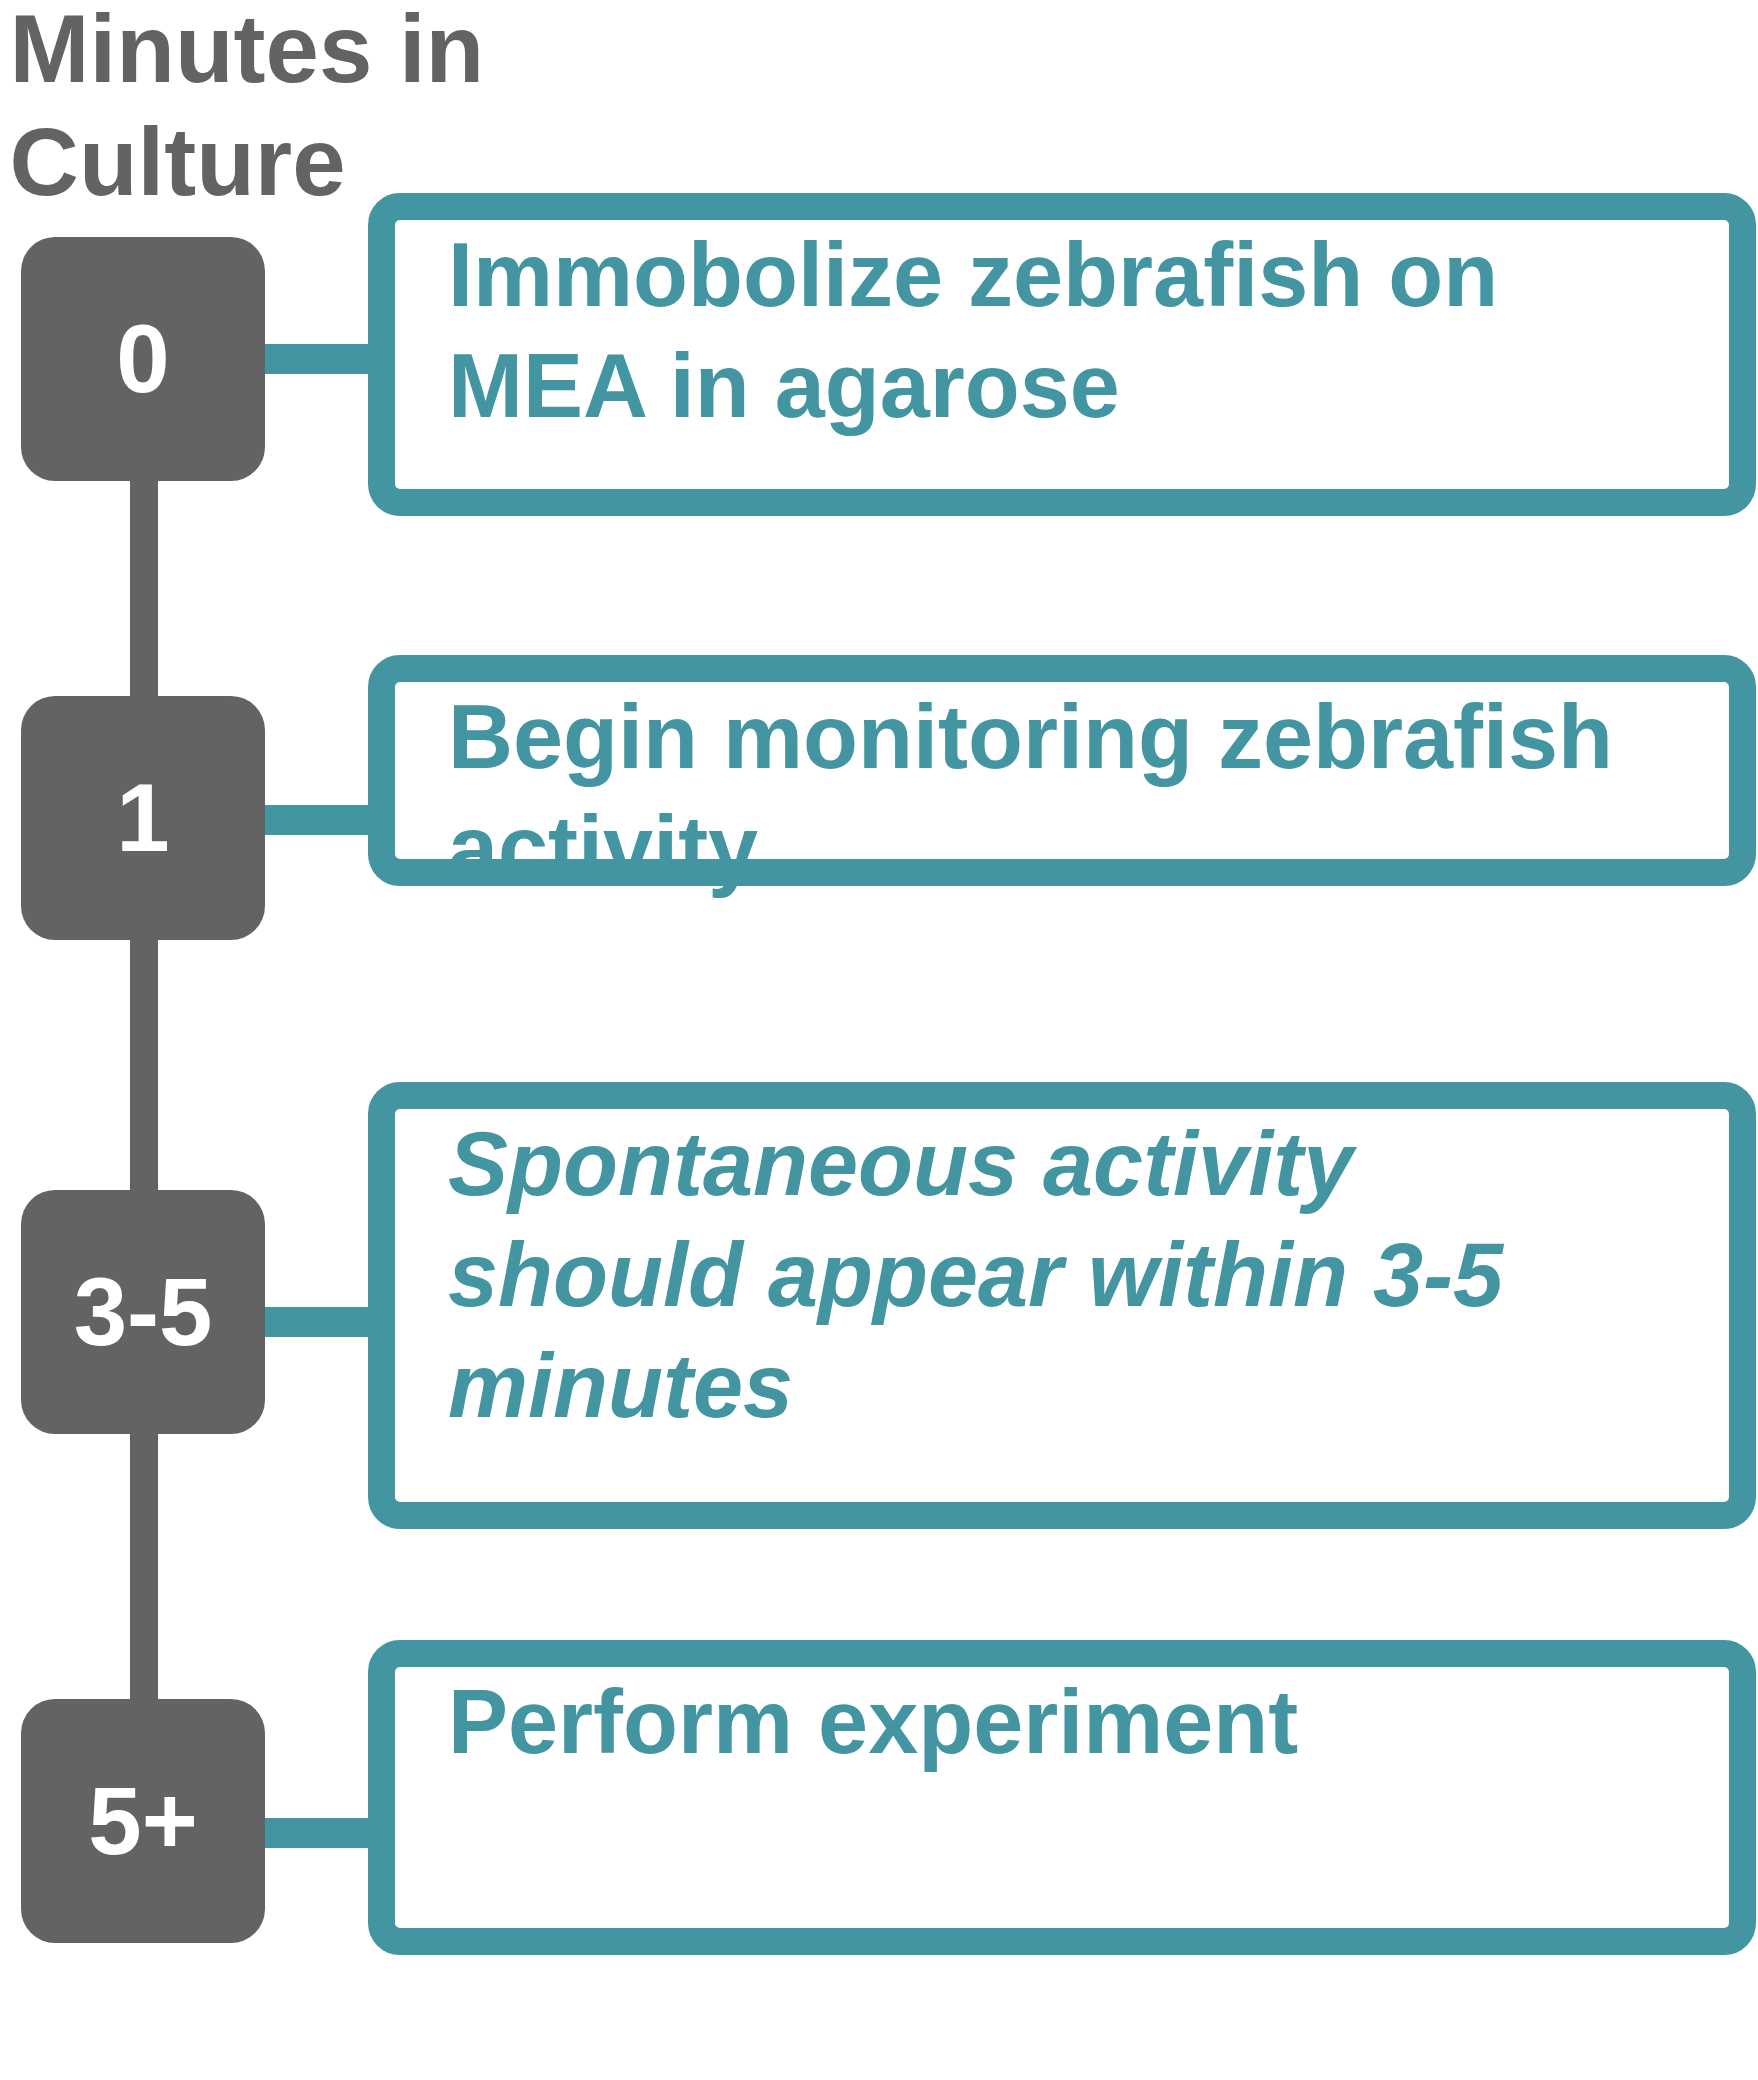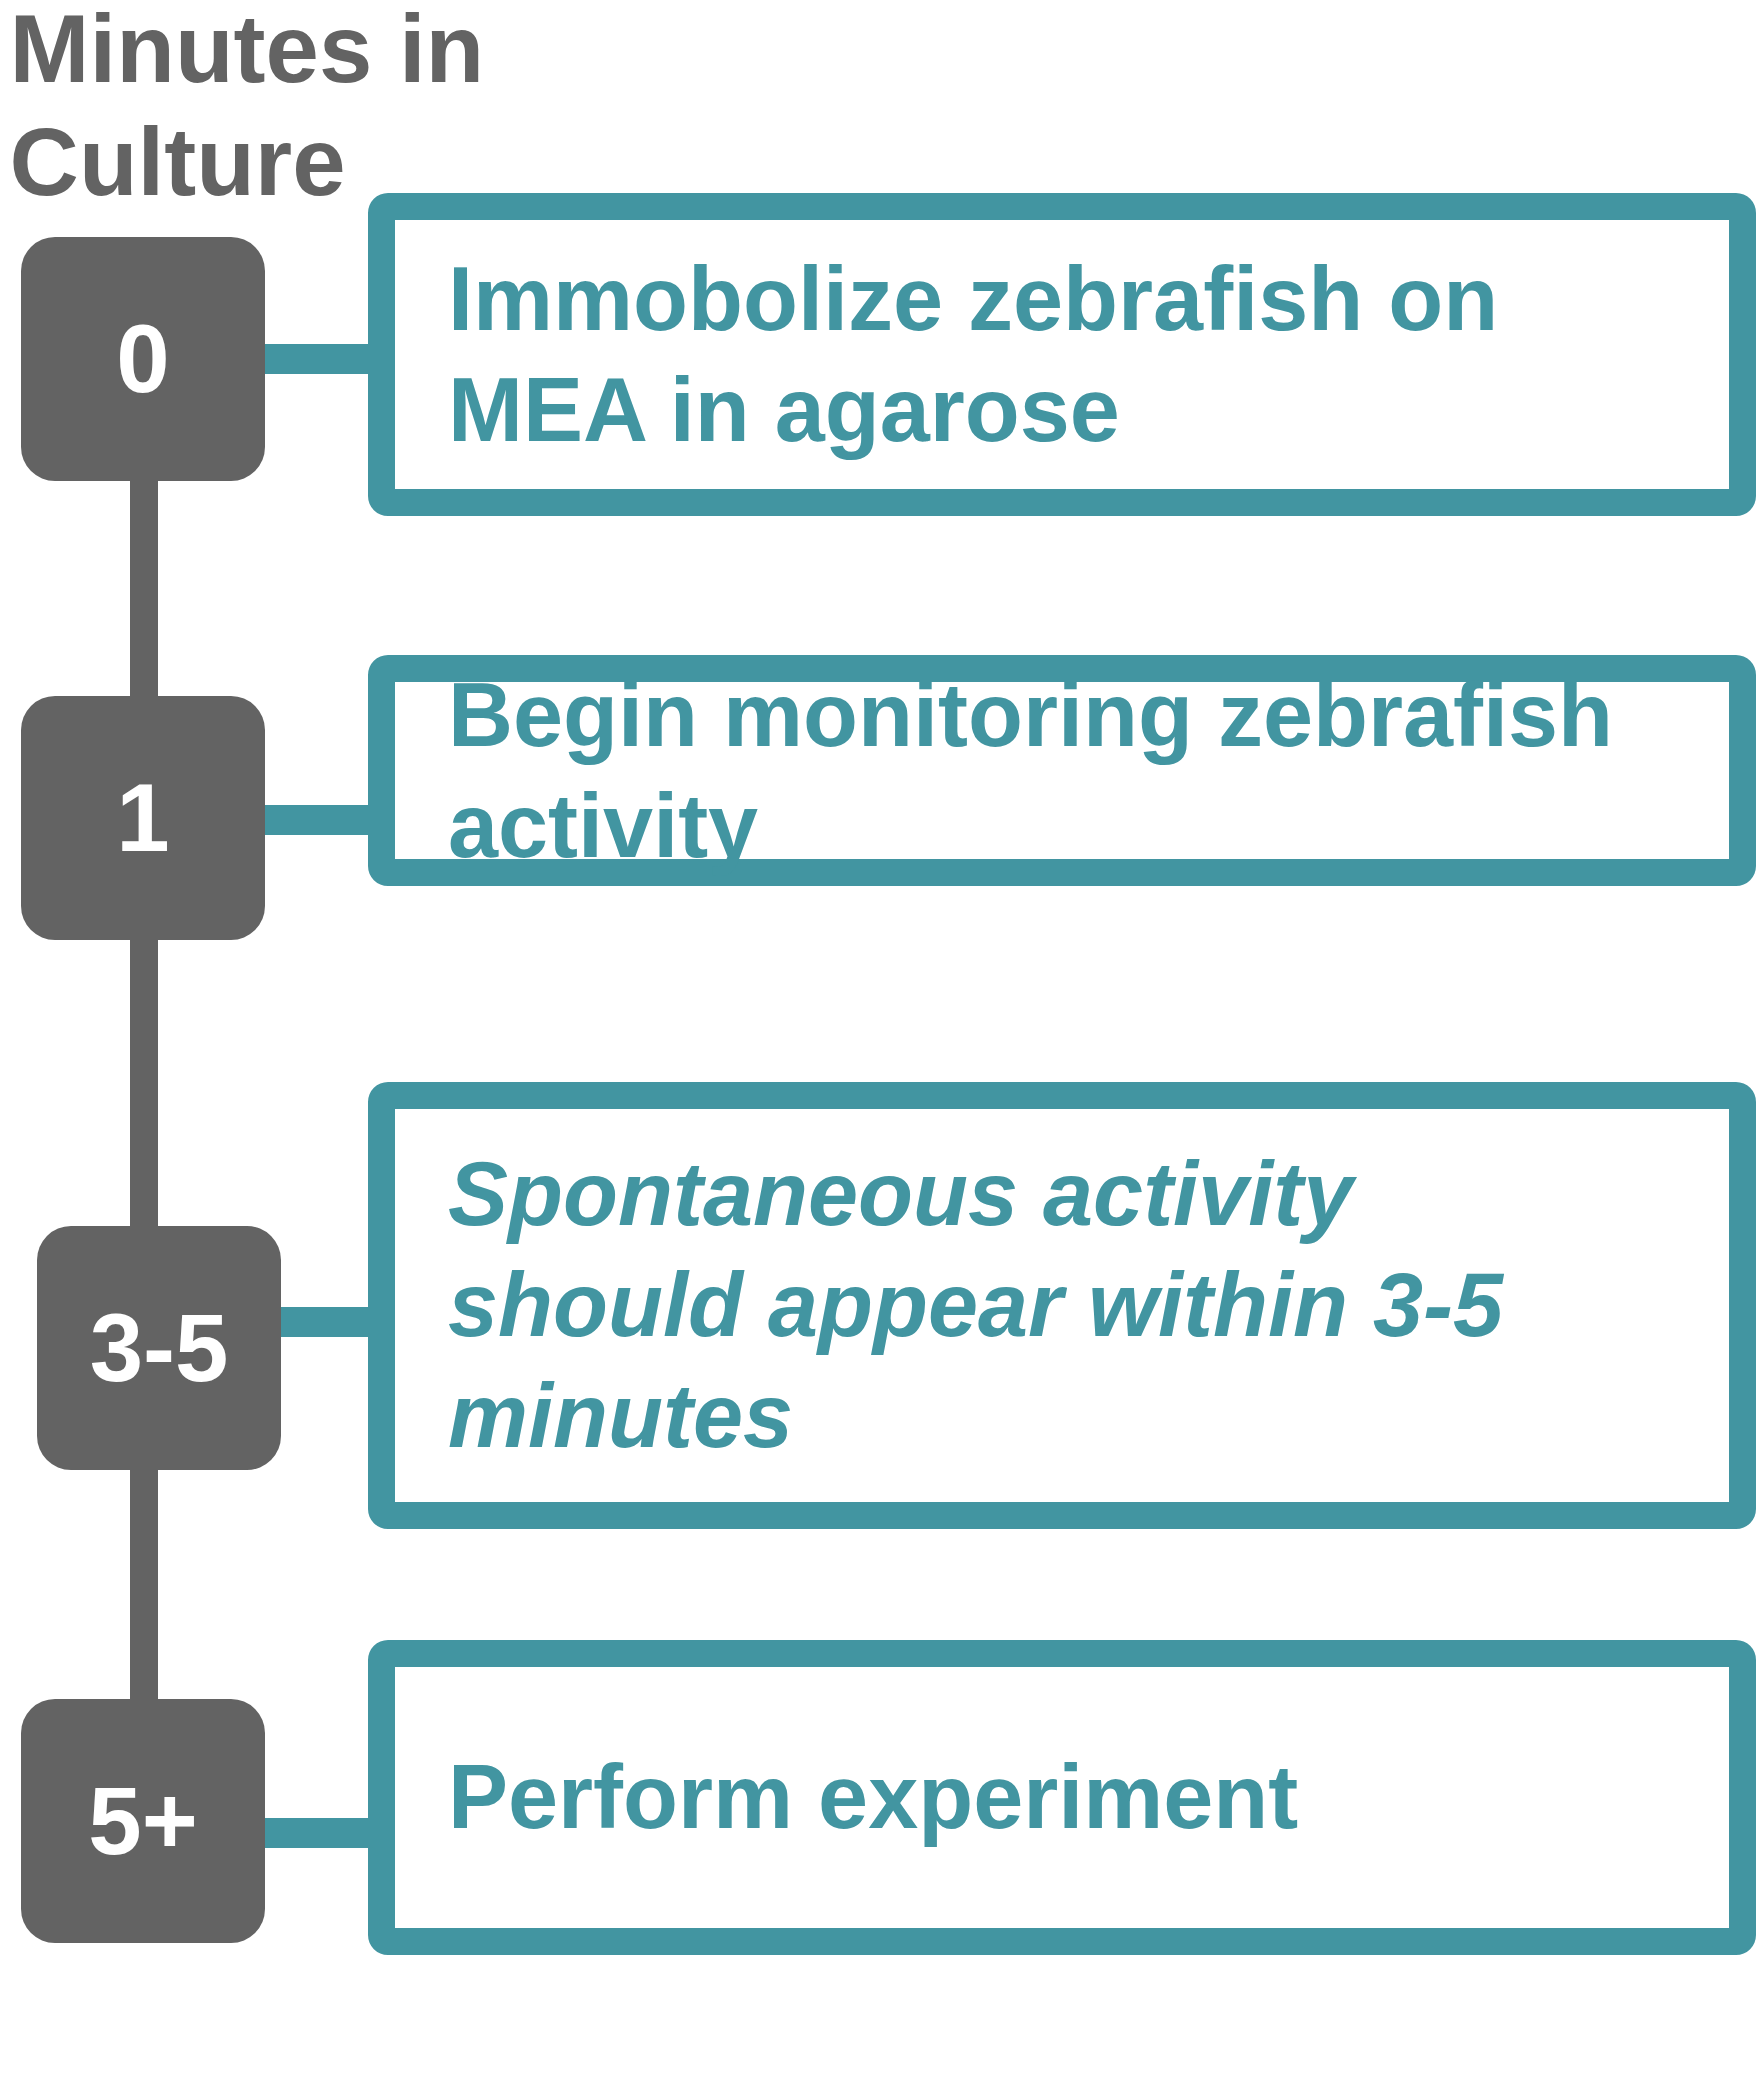--- a/index.html
+++ b/index.html
@@ -64,35 +64,34 @@
     display:flex;
     align-items:center;
     justify-content:center;
     color:var(--white);
     font-size:96px;
     font-weight:bold;
     z-index:3;
   }
   .s1{top:237px;}
   .s2{top:696px;}
-  .s3{top:1226px;margin-left:16px;}
+  .s3{top:1190px;}
   .s4{top:1699px;}
 
   
   .box{
     position:absolute;
     left:368px;
     width:1388px;
     background:var(--white);
     border:27px solid var(--teal);
-    border-radius:20px;
+    border-radius:32px;
     z-index:4;
     display:flex;
     flex-direction:column;
-    justify-content:center;
     padding-left:53px;
     padding-right:29px;
   }
   .b1{top:193px;height:323px;}
   .b2{top:655px;height:231px;}
   .b3{top:1082px;height:447px;font-style:italic;}
   .b4{top:1640px;height:315px;}
 
   .desc{
     color:var(--teal);

